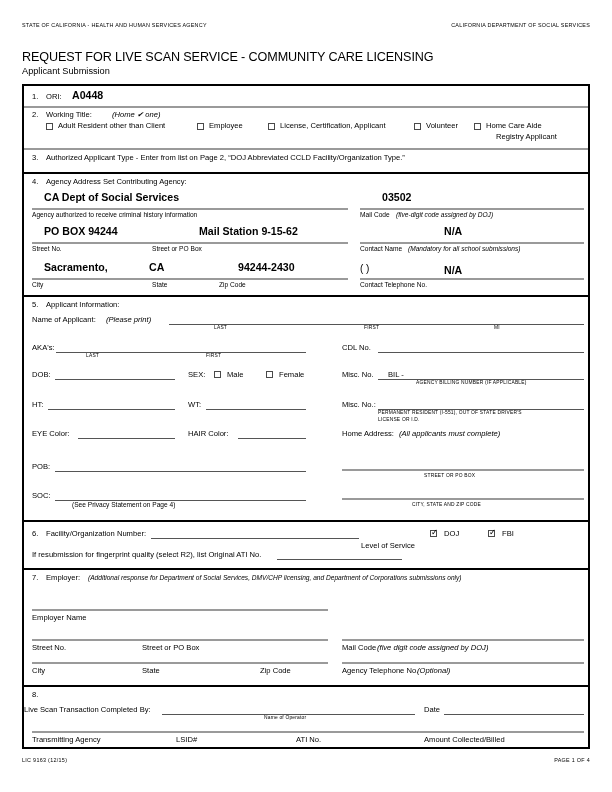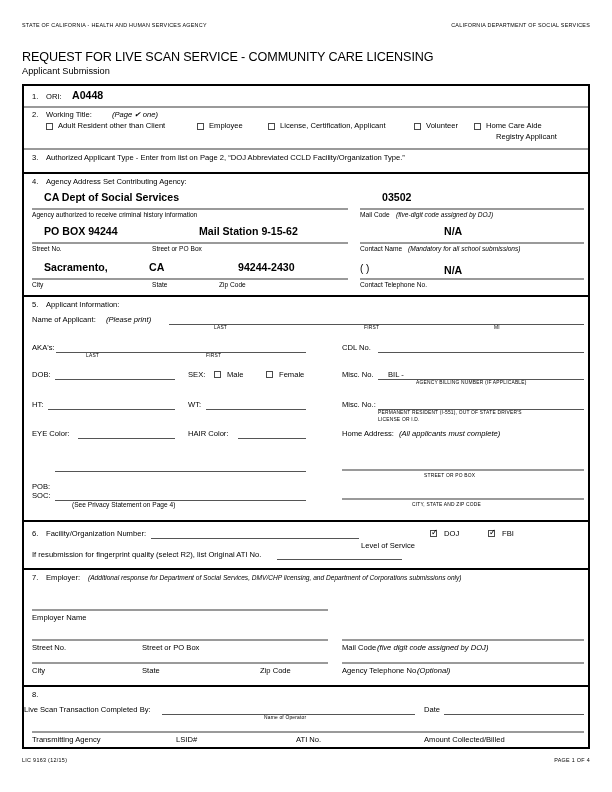--- a/index.html
+++ b/index.html
@@ -135,21 +135,21 @@
     <div class="sect" style="top:0;height:20px;">
       <span class="lbl" style="left:8px;top:6px;">1.</span>
       <span class="lbl" style="left:22px;top:6px;">ORI:</span>
       <span class="val-bold" style="left:48px;top:3px;">A0448</span>
     </div>
     <div class="hr-grey" style="left:0;top:20px;width:100%;"></div>
 
     <div class="sect" style="top:22px;height:42px;">
       <span class="lbl" style="left:8px;top:2px;">2.</span>
       <span class="lbl" style="left:22px;top:2px;">Working  Title:</span>
-      <span class="lbl ital" style="left:88px;top:2px;">(Page ✔ one)</span>
+      <span class="lbl ital" style="left:88px;top:2px;">(Home ✔ one)</span>
 
       <span class="cbox" style="left:22px;top:15px;"></span>
       <span class="lbl" style="left:34px;top:13px;">Adult Resident other than Client</span>
 
       <span class="cbox" style="left:173px;top:15px;"></span>
       <span class="lbl" style="left:185px;top:13px;">Employee</span>
 
       <span class="cbox" style="left:244px;top:15px;"></span>
       <span class="lbl" style="left:256px;top:13px;">License, Certification, Applicant</span>
 
@@ -244,21 +244,21 @@
       <span class="lbl-xs" style="left:354px;top:113px;">PERMANENT RESIDENT (I-551), OUT OF STATE DRIVER'S</span>
       <span class="lbl-xs" style="left:354px;top:120px;">LICENSE OR I.D.</span>
 
       <span class="lbl" style="left:8px;top:132px;">EYE Color:</span>
       <div class="uline" style="left:54px;top:141px;width:97px;"></div>
       <span class="lbl" style="left:164px;top:132px;">HAIR Color:</span>
       <div class="uline" style="left:214px;top:141px;width:68px;"></div>
       <span class="lbl" style="left:318px;top:132px;">Home Address:</span>
       <span class="lbl ital" style="left:375px;top:132px;">(All applicants must complete)</span>
 
-      <span class="lbl" style="left:8px;top:165px;margin-top:20px;">POB:</span>
+      <span class="lbl" style="left:8px;top:165px;">POB:</span>
       <div class="uline" style="left:31px;top:174px;width:251px;"></div>
       <div class="hr-grey" style="left:318px;top:172px;width:242px;"></div>
       <span class="lbl-xs" style="left:400px;top:176px;">STREET OR PO BOX</span>
 
       <span class="lbl" style="left:8px;top:194px;">SOC:</span>
       <div class="uline" style="left:31px;top:203px;width:251px;"></div>
       <span class="lbl-sm" style="left:48px;top:204px;">(See Privacy Statement on Page 4)</span>
       <div class="hr-grey" style="left:318px;top:201px;width:242px;"></div>
       <span class="lbl-xs" style="left:388px;top:205px;">CITY, STATE AND ZIP CODE</span>
     </div>

